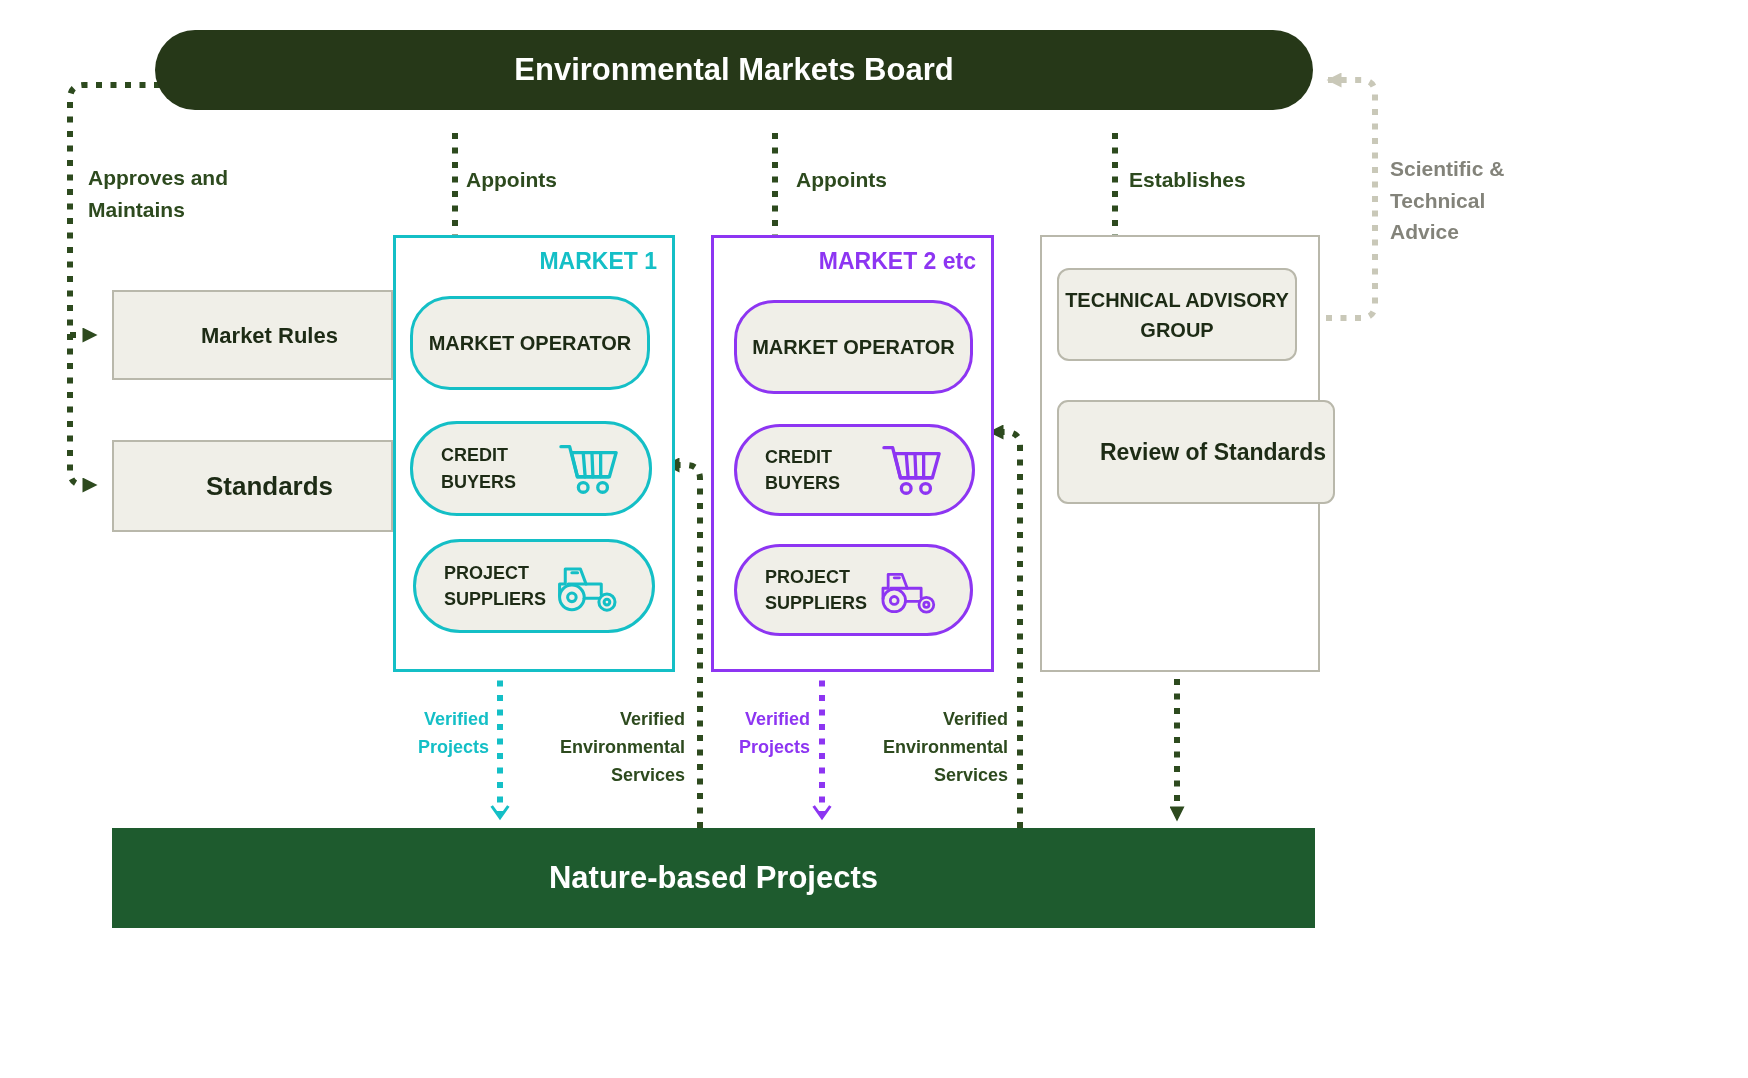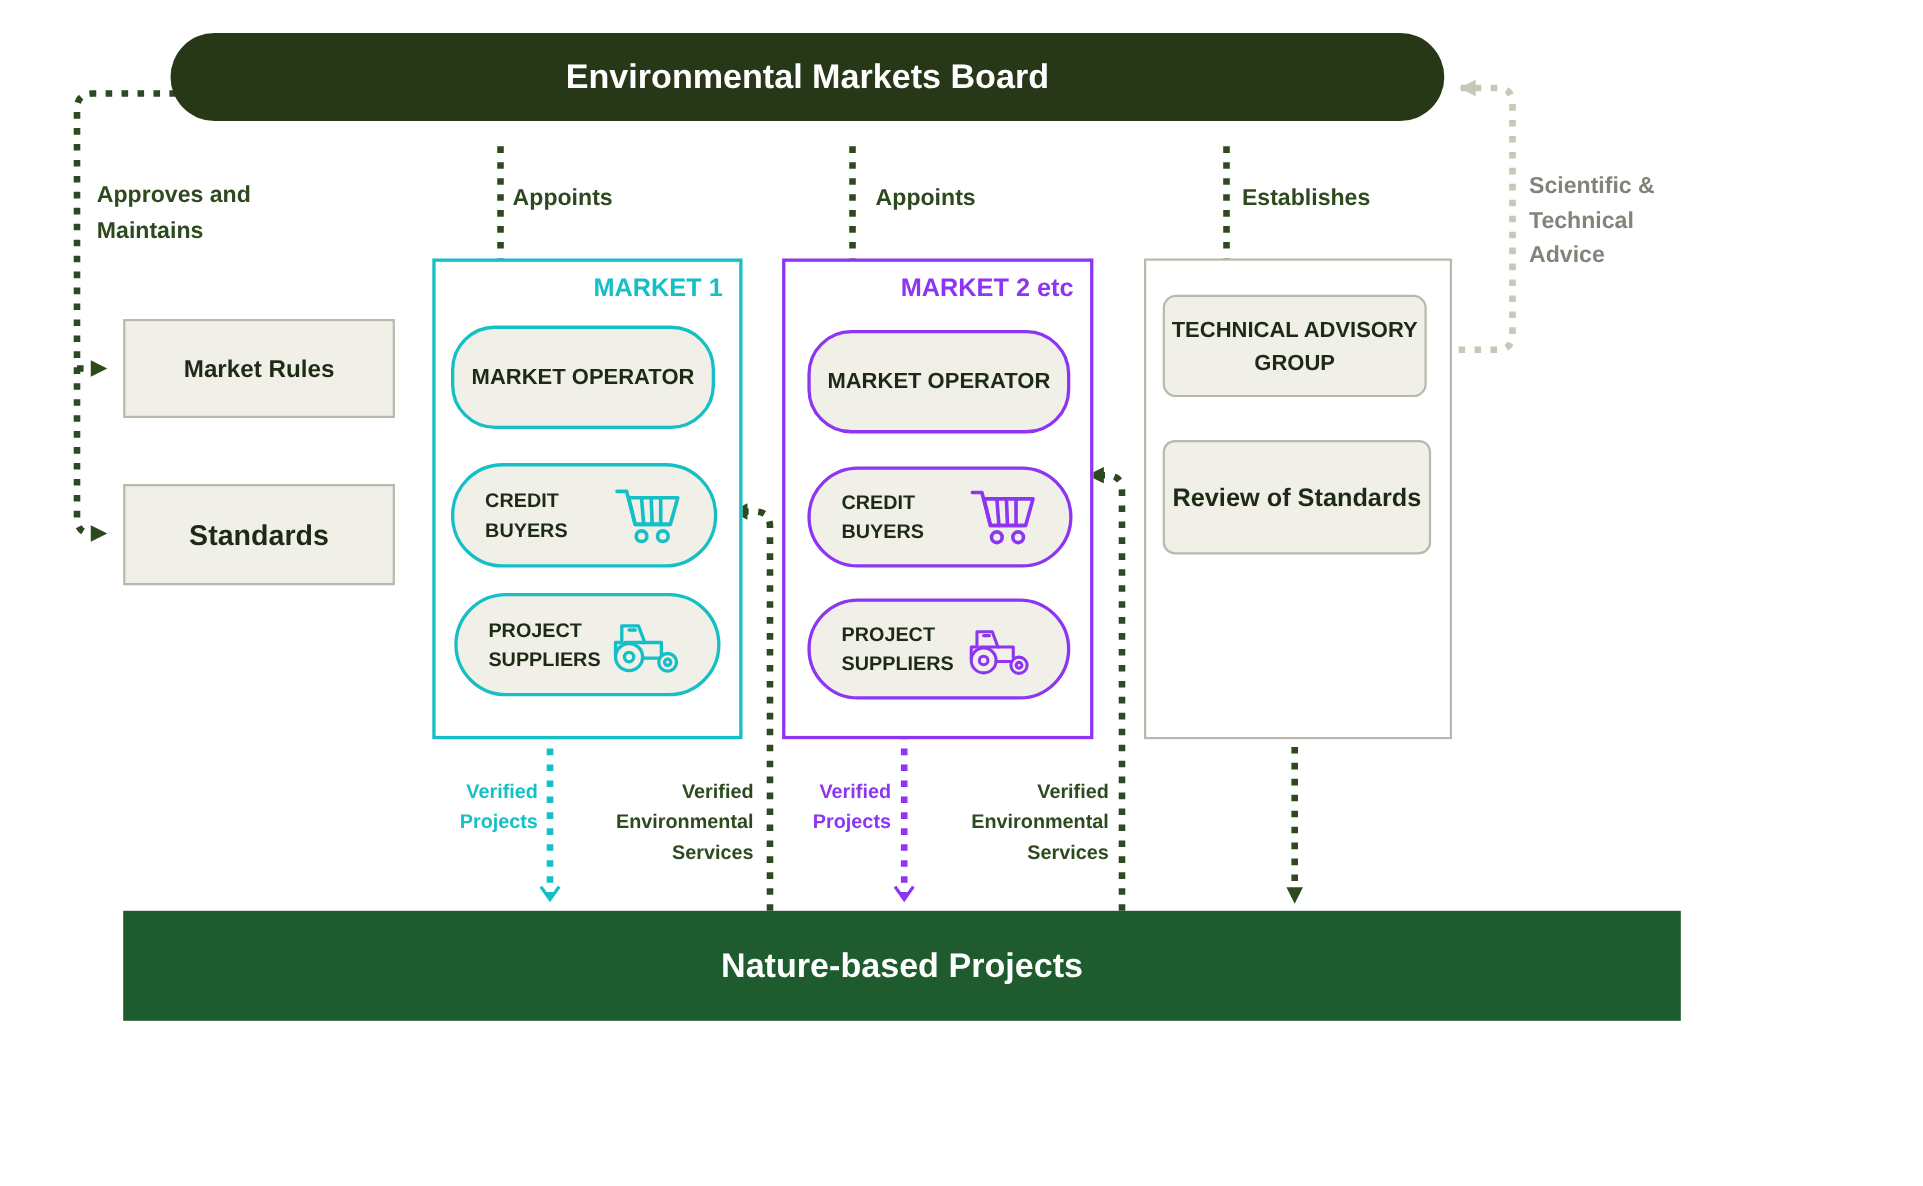--- a/index.html
+++ b/index.html
@@ -11,32 +11,32 @@
   body{font-family:"Liberation Sans",sans-serif;font-weight:bold;}
   .canvas{position:relative;width:1748px;height:1078px;background:#fff;overflow:hidden;}
   .arrows{position:absolute;left:0;top:0;width:1748px;height:1078px;pointer-events:none;}
   .dots{fill:none;stroke-width:6;stroke-dasharray:6 8.5;stroke-linecap:butt;}
   .sg{stroke:var(--dark-green);} .st{stroke:var(--teal);} .sp{stroke:var(--purple);} .sgr{stroke:var(--gray-arrow);}
   .fg{fill:var(--dark-green);} .fgr{fill:var(--gray-arrow);}
   .kt{stroke:var(--teal);fill:none;} .kp{stroke:var(--purple);fill:none;}
 
   .board{position:absolute;left:155px;top:30px;width:1158px;height:80px;background:var(--board-green);
     border-radius:52px;color:#fff;font-size:31px;display:flex;align-items:center;justify-content:center;}
-  .nature{position:absolute;left:112px;top:828px;width:1416px;height:100px;background:var(--nature-green);
+  .nature{position:absolute;left:112px;top:828px;width:1203px;height:100px;background:var(--nature-green);
     color:#fff;font-size:31px;display:flex;align-items:center;justify-content:center;}
 
   .lbl{position:absolute;color:var(--dark-green);font-size:21px;line-height:1.5;}
   .approves{left:88px;top:162px;width:175px;}
   .appoints1{left:466px;top:164px;}
   .appoints2{left:796px;top:164px;}
   .establishes{left:1129px;top:164px;}
   .sci{left:1390px;top:153px;width:132px;color:var(--gray-text);}
 
   .graybox{position:absolute;background:var(--box-fill);border:2px solid var(--box-border);
-    display:flex;align-items:center;justify-content:center;text-align:center;color:var(--text-dark);line-height:1.5;}
+    display:flex;align-items:center;justify-content:center;text-align:center;color:var(--text-dark);line-height:1.5;padding-left:34px;}
   .market-rules{left:112px;top:290px;width:243px;height:86px;font-size:22px;}
   .standards{left:112px;top:440px;width:243px;height:88px;font-size:26px;}
 
   .mcontainer{position:absolute;background:#fff;border:3px solid;box-sizing:border-box;}
   .m1{left:393px;top:235px;width:282px;height:437px;border-color:var(--teal);}
   .m2{left:711px;top:235px;width:283px;height:437px;border-color:var(--purple);}
   .mtitle{position:absolute;top:10px;right:15px;font-size:23px;}
   .m1 .mtitle{color:var(--teal);} .m2 .mtitle{color:var(--purple);}
   .advisory-box{position:absolute;left:1040px;top:235px;width:280px;height:437px;border:2px solid var(--box-border);background:#fff;box-sizing:border-box;}
 

